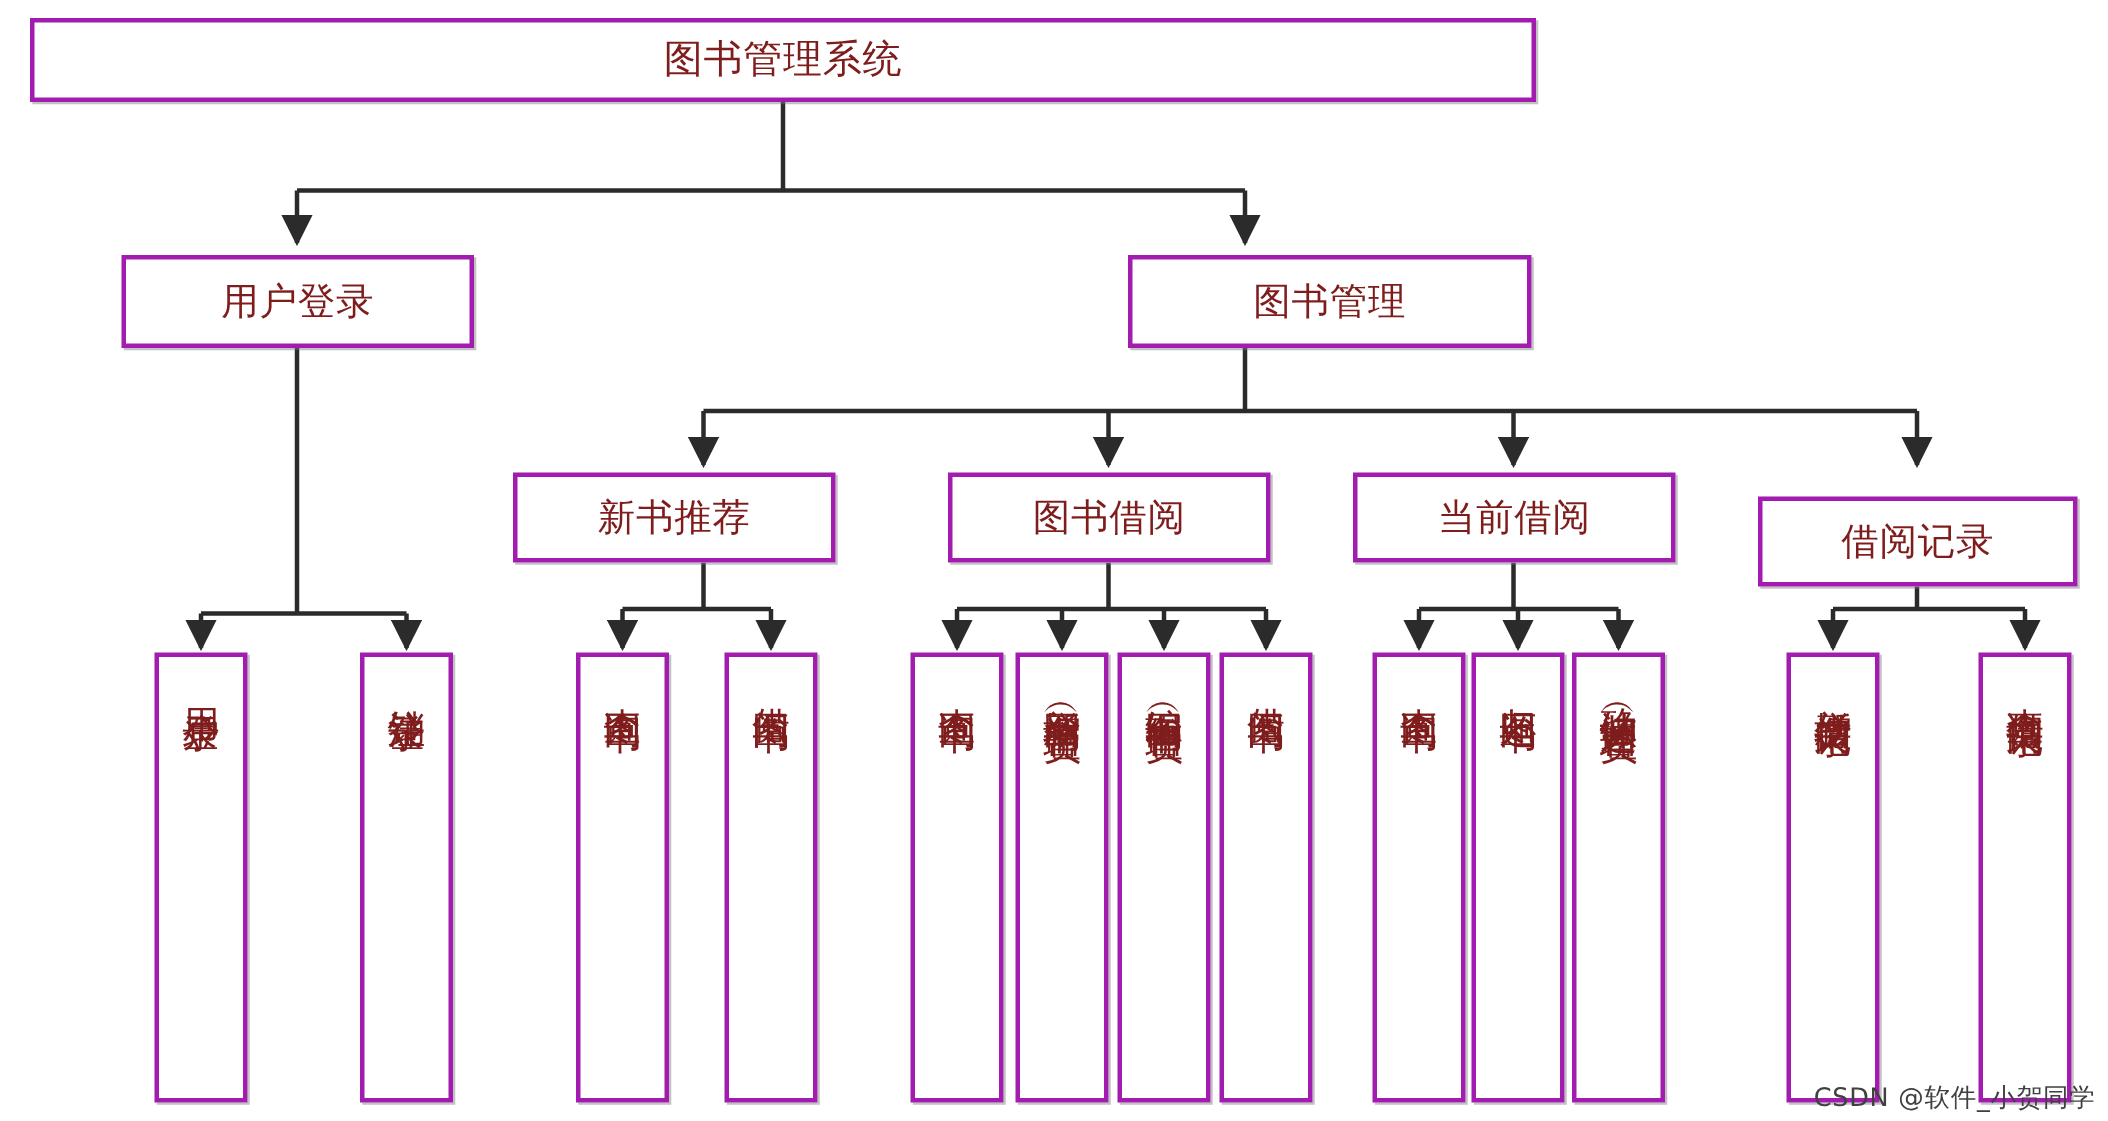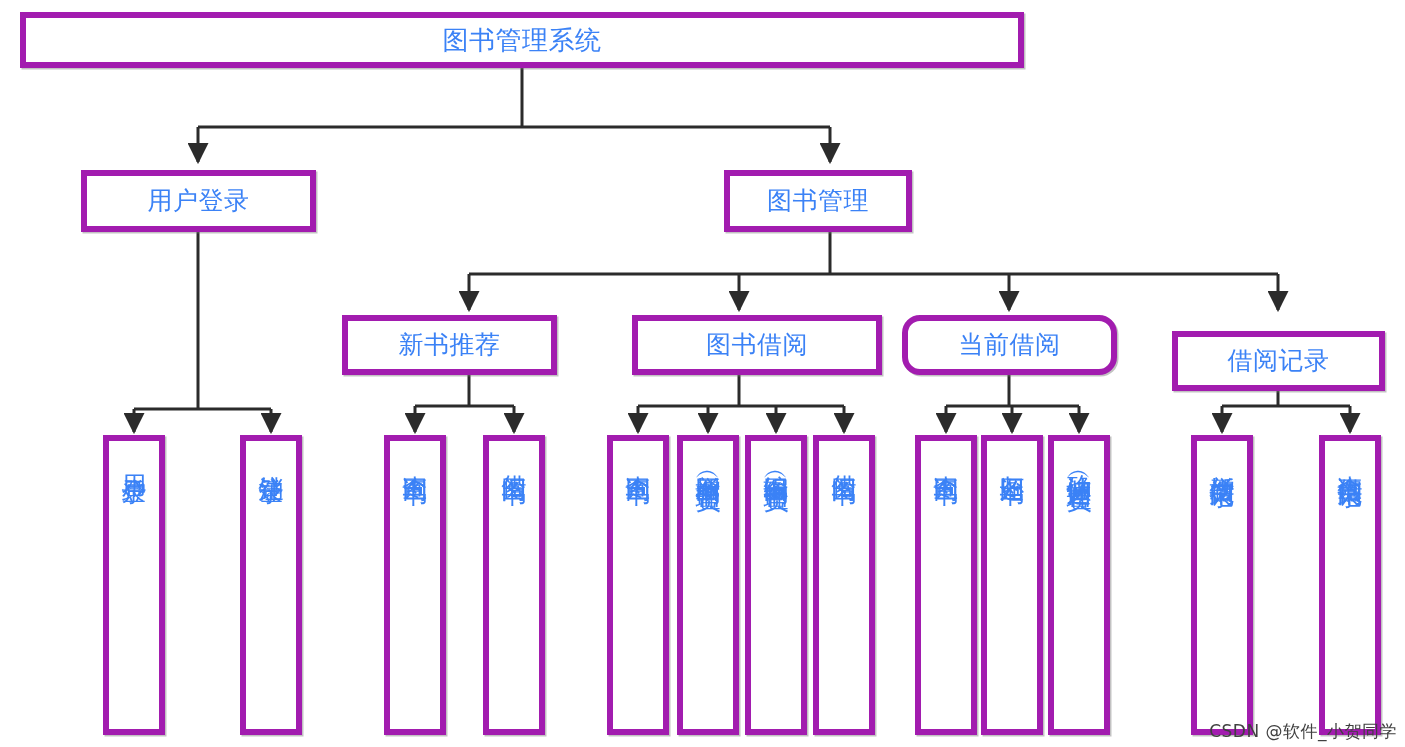--- a/index.html
+++ b/index.html
@@ -24,25 +24,25 @@
     left: 0;
     top: 0;
     width: 1405px;
     height: 747px;
     pointer-events: none;
   }
   .node {
     position: absolute;
     box-sizing: border-box;
     background: #ffffff;
-    border: 6px solid #a21caf;
+    border: 3px solid #a21caf;
     display: flex;
     align-items: center;
     justify-content: center;
-    color: #3b82f6;
+    color: #7f1d1d;
     box-shadow: 1.5px 1.5px 0 rgba(120,120,120,0.45);
   }
   .node .label {
     display: block;
     text-align: center;
     line-height: 1.18;
     white-space: nowrap;
   }
   
   .node.horiz .label {
@@ -130,31 +130,31 @@
     </g>
   </svg>
 
   <div class="node horiz root" style="left:20px; top:12px; width:1004px; height:56px;">
     <span class="label">图书管理系统</span>
   </div>
 
   <div class="node horiz" style="left:81px; top:170px; width:235px; height:62px;">
     <span class="label">用户登录</span>
   </div>
-  <div class="node horiz" style="left:724px; top:170px; width:188px; height:62px;">
+  <div class="node horiz" style="left:752px; top:170px; width:269px; height:62px;">
     <span class="label">图书管理</span>
   </div>
 
   <div class="node horiz" style="left:342px; top:315px; width:215px; height:60px;">
     <span class="label">新书推荐</span>
   </div>
-  <div class="node horiz" style="left:632px; top:315px; width:250px; height:60px;justify-content:center;">
+  <div class="node horiz" style="left:632px; top:315px; width:215px; height:60px;justify-content:center;">
     <span class="label">图书借阅</span>
   </div>
-  <div class="node horiz" style="left:902px; top:315px; width:215px; height:60px;border-radius:18px;">
+  <div class="node horiz" style="left:902px; top:315px; width:215px; height:60px;">
     <span class="label">当前借阅</span>
   </div>
   <div class="node horiz" style="left:1172px; top:315px; width:213px; height:60px;margin-top:16px;">
     <span class="label">借阅记录</span>
   </div>
 
   <div class="node vert" style="left:103px; top:435px; width:62px; height:300px;">
     <span class="label">用户登录</span>
   </div>
   <div class="node vert" style="left:240px; top:435px; width:62px; height:300px;">

